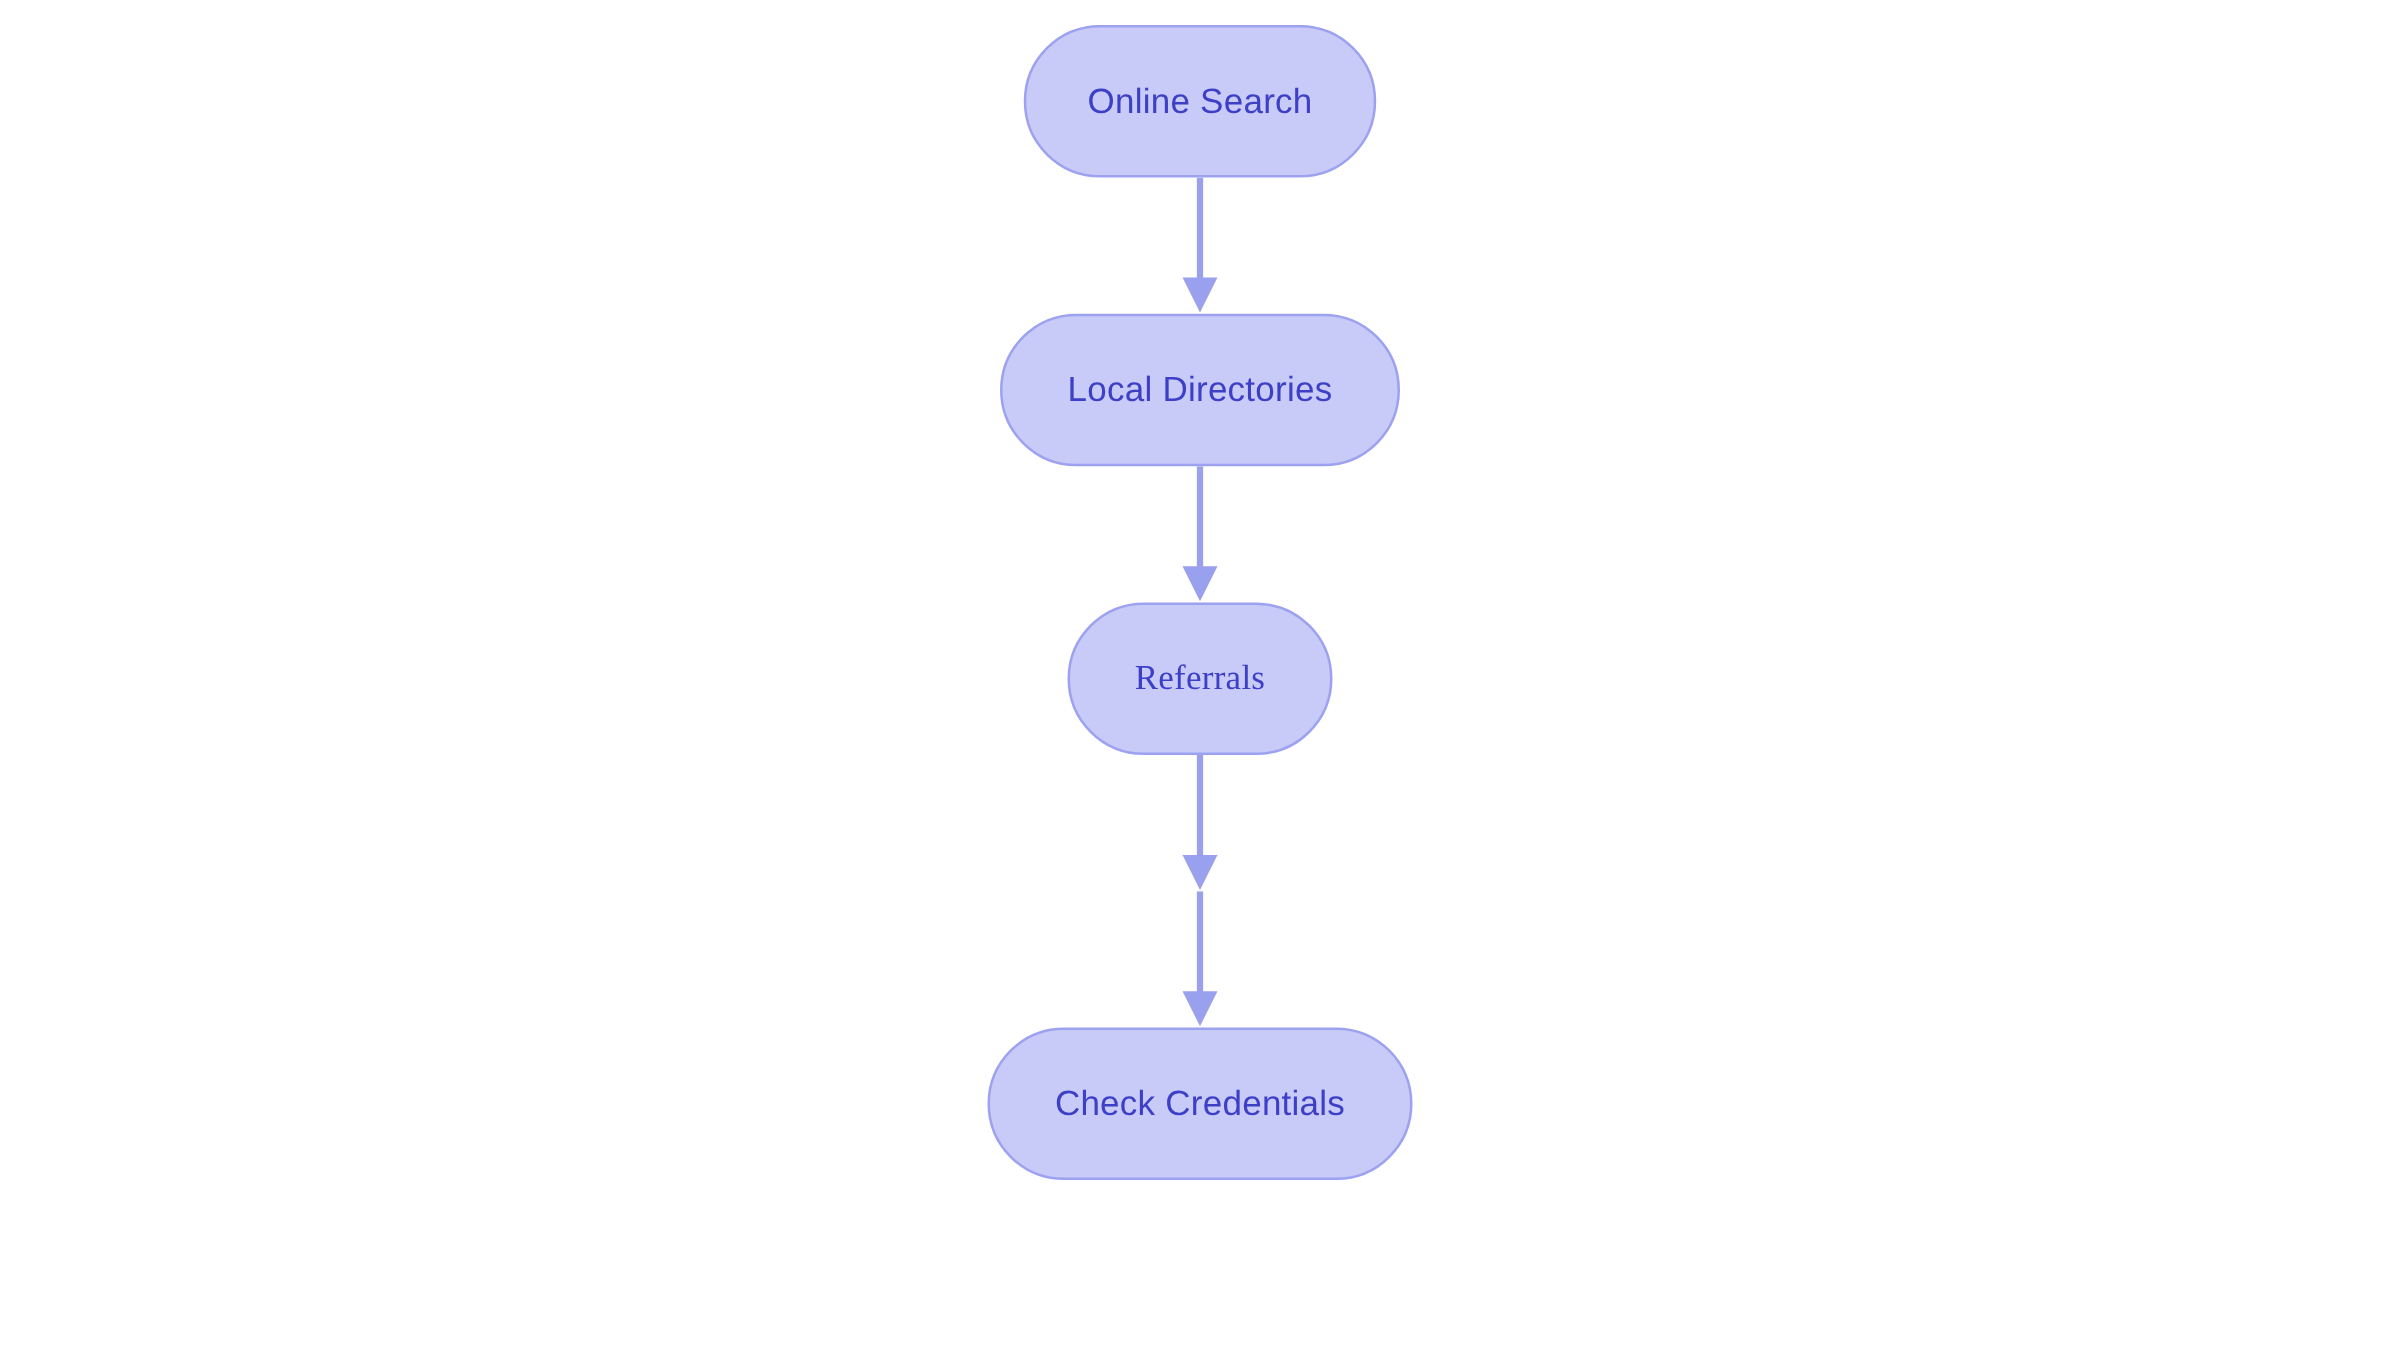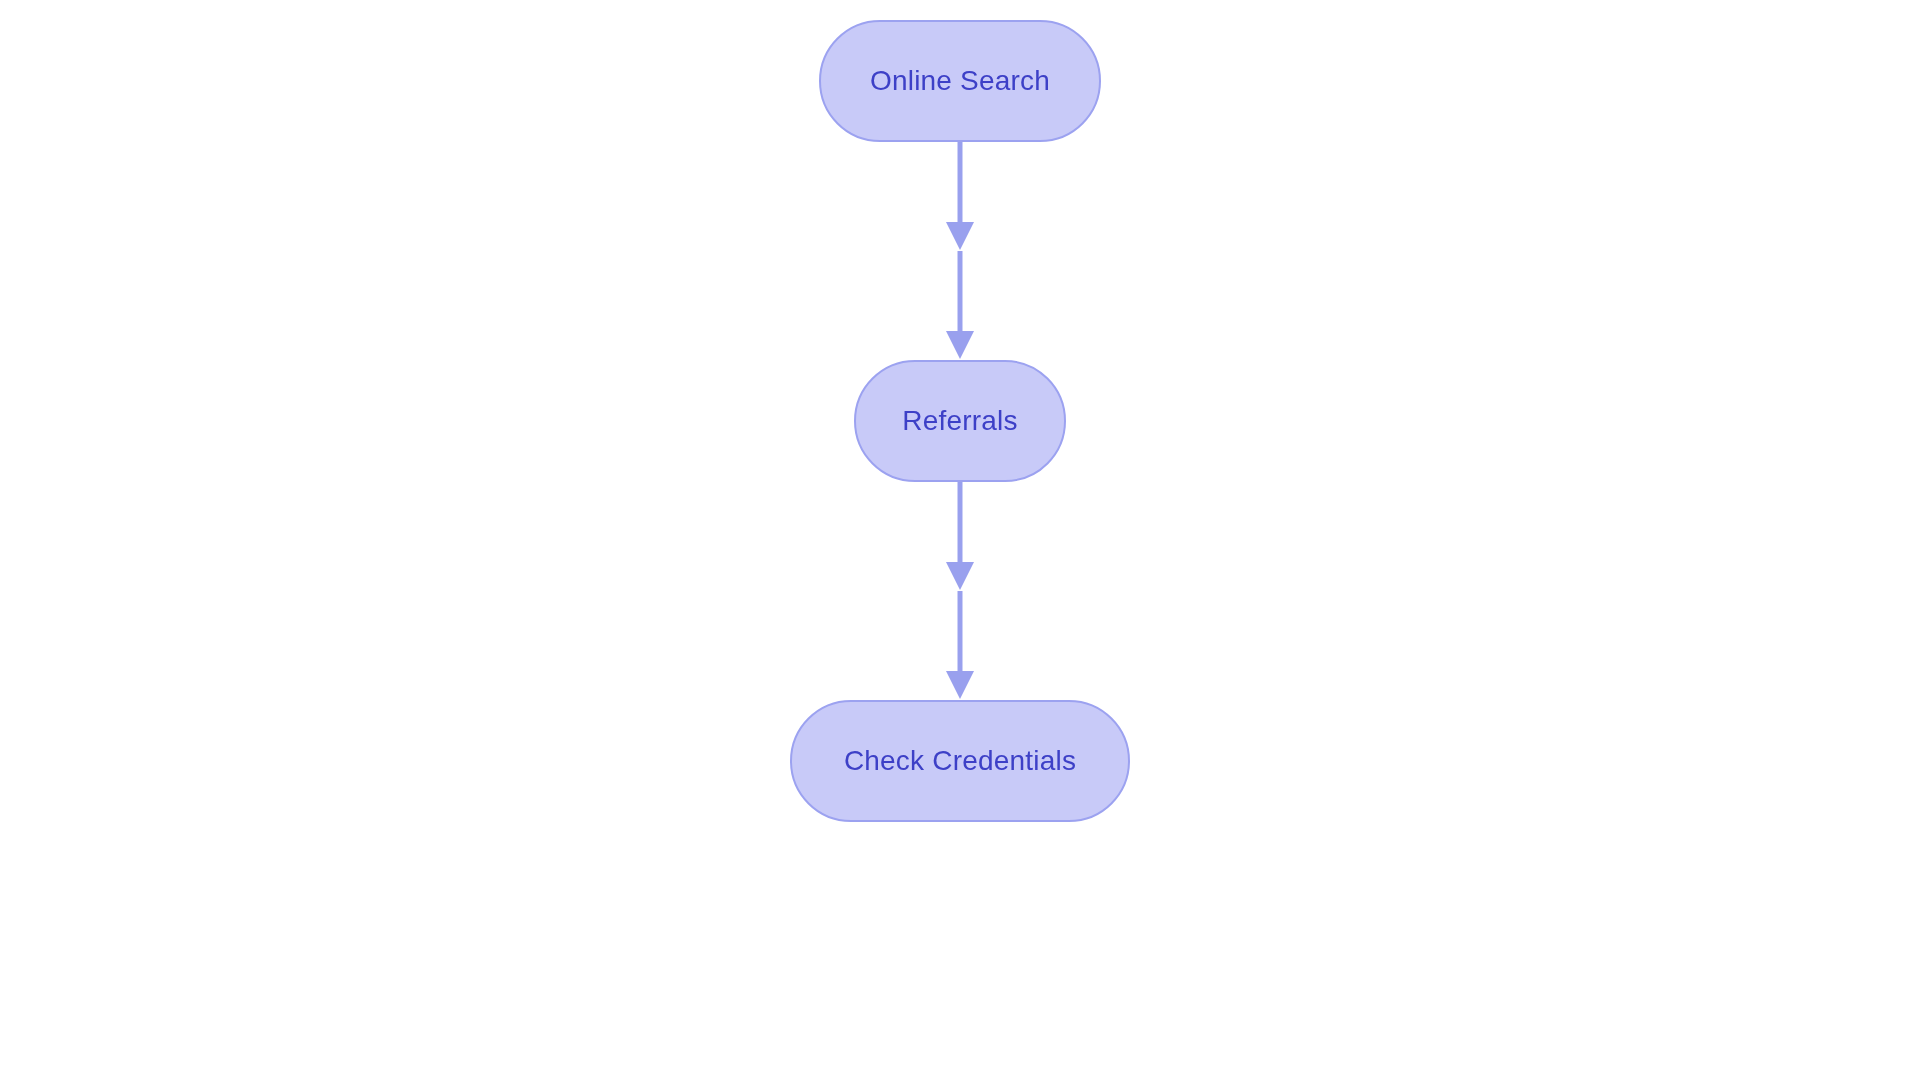--- a/index.html
+++ b/index.html
@@ -40,21 +40,21 @@
     display: flex;
     align-items: center;
     justify-content: center;
     padding: 0 40px;
     font-size: 28px;
     letter-spacing: 0.2px;
     white-space: nowrap;
   }
   .node.n1 { min-width: 282px; }
   .node.n2 { min-width: 320px; }
-  .node.n3 { min-width: 212px; }
+  .node.n3 { min-width: 212px; font-family: Liberation Serif, serif; }
   .node.n4 { min-width: 334px; }
   .node.n5 { min-width: 340px; }
   .arrow {
     width: 30px;
     height: 109px;
     display: block;
     flex: 0 0 auto;
   }
   .arrow line {
     stroke: var(--arrow, #99a0ee);
@@ -70,20 +70,21 @@
 <div class="diagram">
   <div class="flow">
 
     <div class="node n1">Online Search</div>
 
     <svg class="arrow" viewBox="0 0 30 109" xmlns="http://www.w3.org/2000/svg">
       <line x1="15" y1="0" x2="15" y2="82"></line>
       <polygon points="1,80 29,80 15,108"></polygon>
     </svg>
 
+    <div class="node n2">Local Directories</div>
 
     <svg class="arrow" viewBox="0 0 30 109" xmlns="http://www.w3.org/2000/svg">
       <line x1="15" y1="0" x2="15" y2="82"></line>
       <polygon points="1,80 29,80 15,108"></polygon>
     </svg>
 
     <div class="node n3">Referrals</div>
 
     <svg class="arrow" viewBox="0 0 30 109" xmlns="http://www.w3.org/2000/svg">
       <line x1="15" y1="0" x2="15" y2="82"></line>

